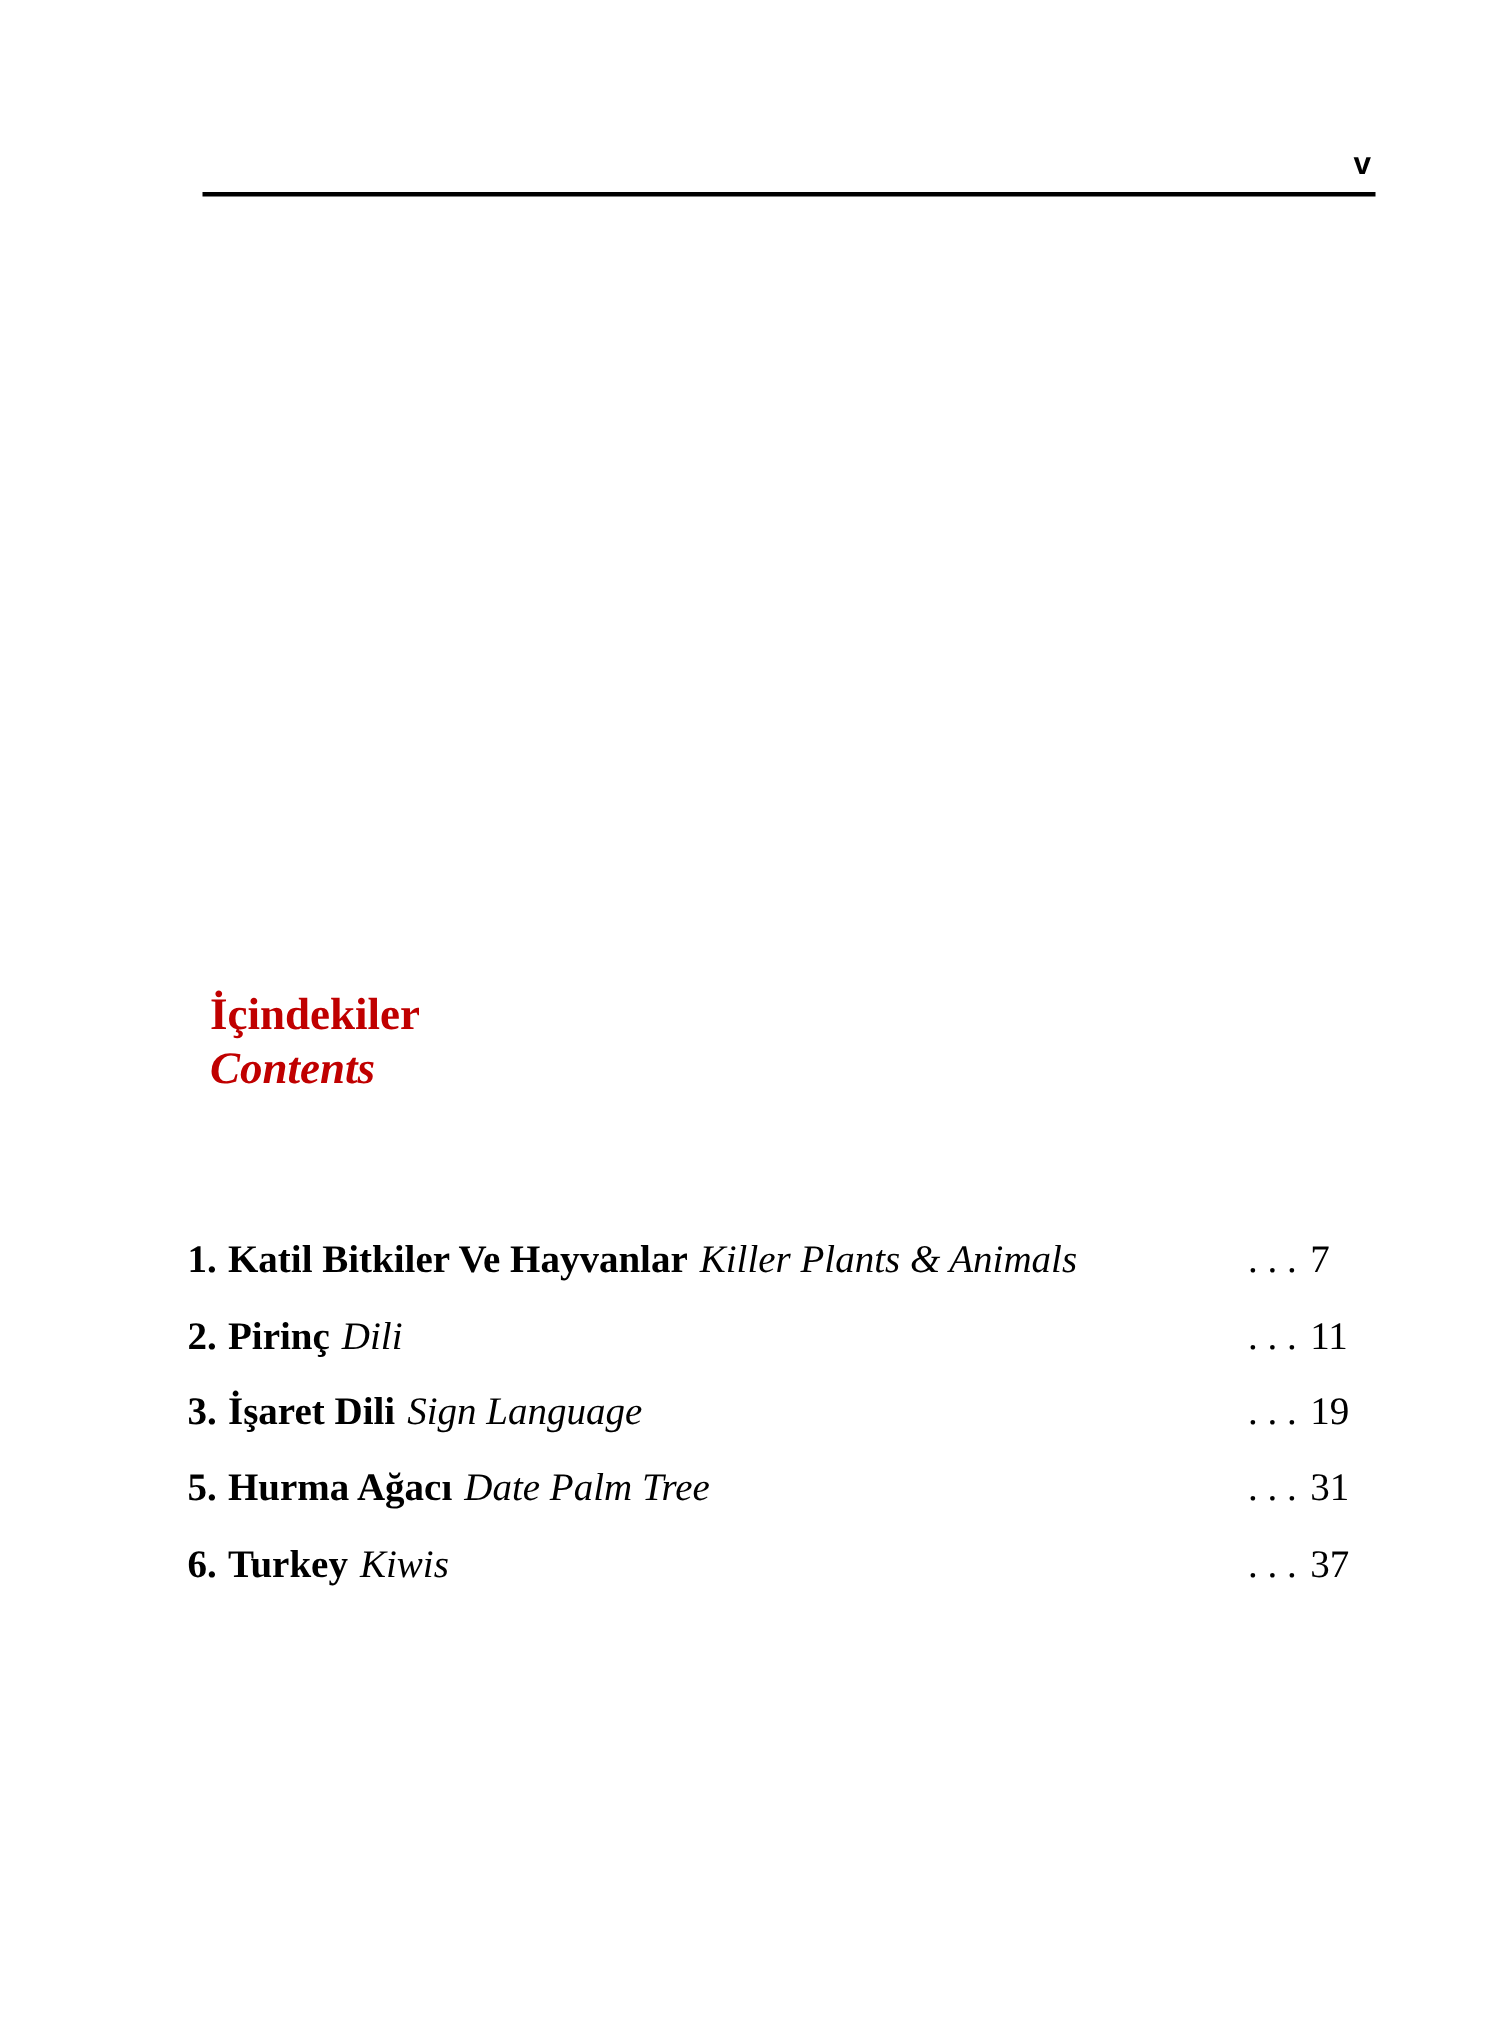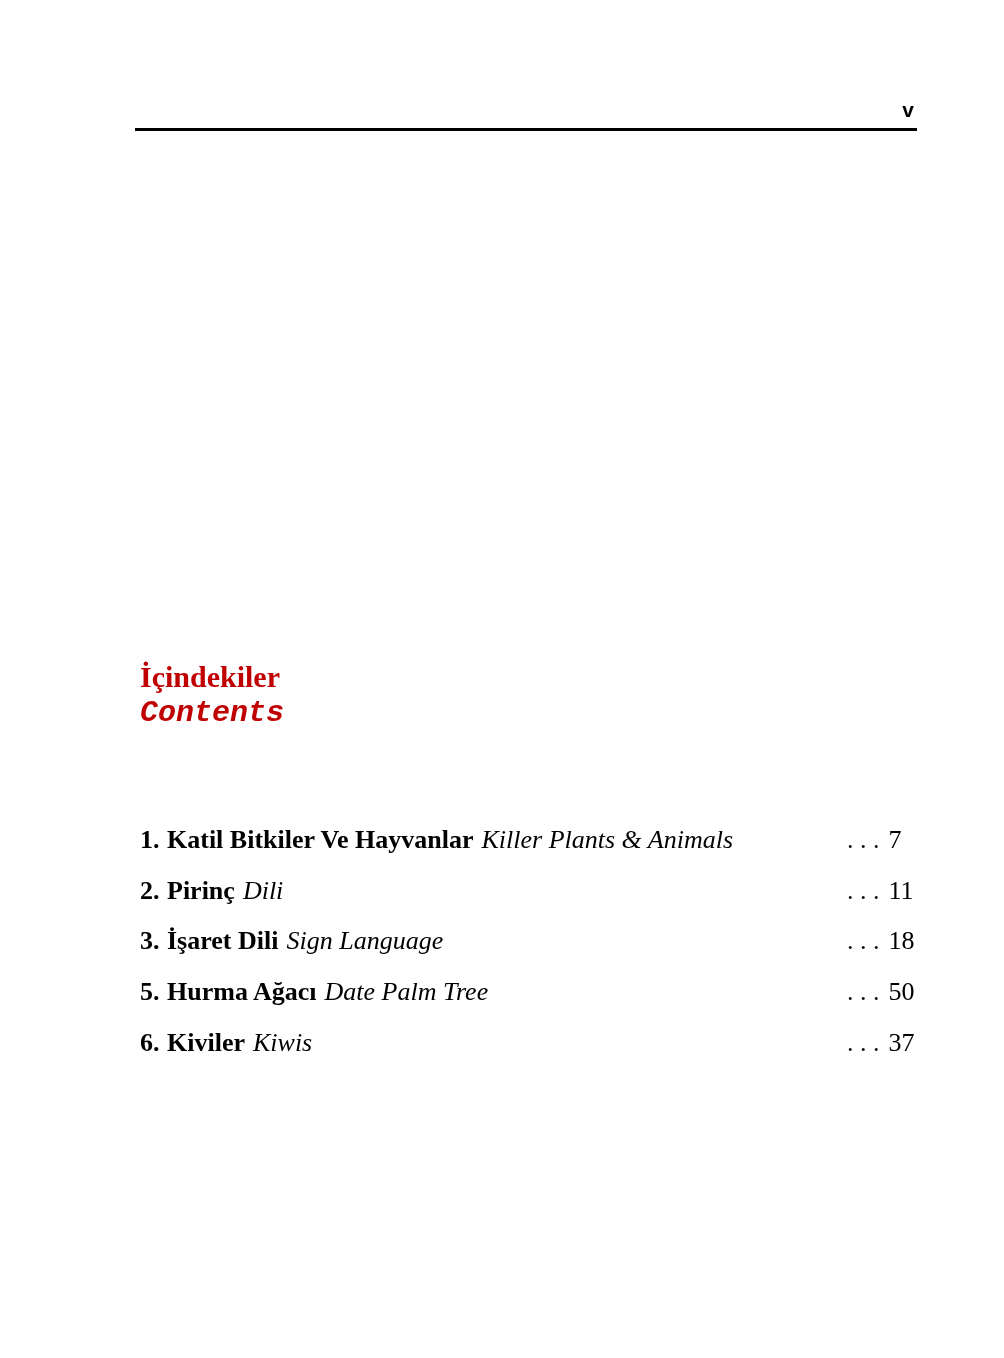--- a/index.html
+++ b/index.html
@@ -41,25 +41,24 @@
     left: 140px;
     top: 659px;
     font-size: 30px;
     line-height: 36px;
     font-weight: bold;
     color: #C00000;
     white-space: nowrap;
   }
   .heading .en {
     font-style: italic;
-    font-family: Liberation Mono, monospace;
   }
   .toc {
     position: absolute;
-    left: 140px;
+    left: 125px;
     top: 824px;
     width: 792px;
     font-size: 26px;
     line-height: 31px;
   }
   .row {
     position: relative;
     height: 50.7px;
     white-space: nowrap;
   }
@@ -109,34 +108,34 @@
     <div class="row">
       <span class="num">2.</span><span class="title">Pirinç</span><span class="sub">Dili</span>
       <span class="pgwrap">
         <span class="leader">. . .</span><span class="pg">11</span>
       </span>
     </div>
 
     <div class="row">
       <span class="num">3.</span><span class="title">İşaret Dili</span><span class="sub">Sign Language</span>
       <span class="pgwrap">
-        <span class="leader">. . .</span><span class="pg">18</span>
+        <span class="leader">. . .</span><span class="pg">19</span>
       </span>
     </div>
 
 
     <div class="row">
       <span class="num">5.</span><span class="title">Hurma Ağacı</span><span class="sub">Date Palm Tree</span>
       <span class="pgwrap">
-        <span class="leader">. . .</span><span class="pg">50</span>
+        <span class="leader">. . .</span><span class="pg">31</span>
       </span>
     </div>
 
     <div class="row">
-      <span class="num">6.</span><span class="title">Kiviler</span><span class="sub">Kiwis</span>
+      <span class="num">6.</span><span class="title">Turkey</span><span class="sub">Kiwis</span>
       <span class="pgwrap">
         <span class="leader">. . .</span><span class="pg">37</span>
       </span>
     </div>
 
 
 
   </div>
 
 </div>

